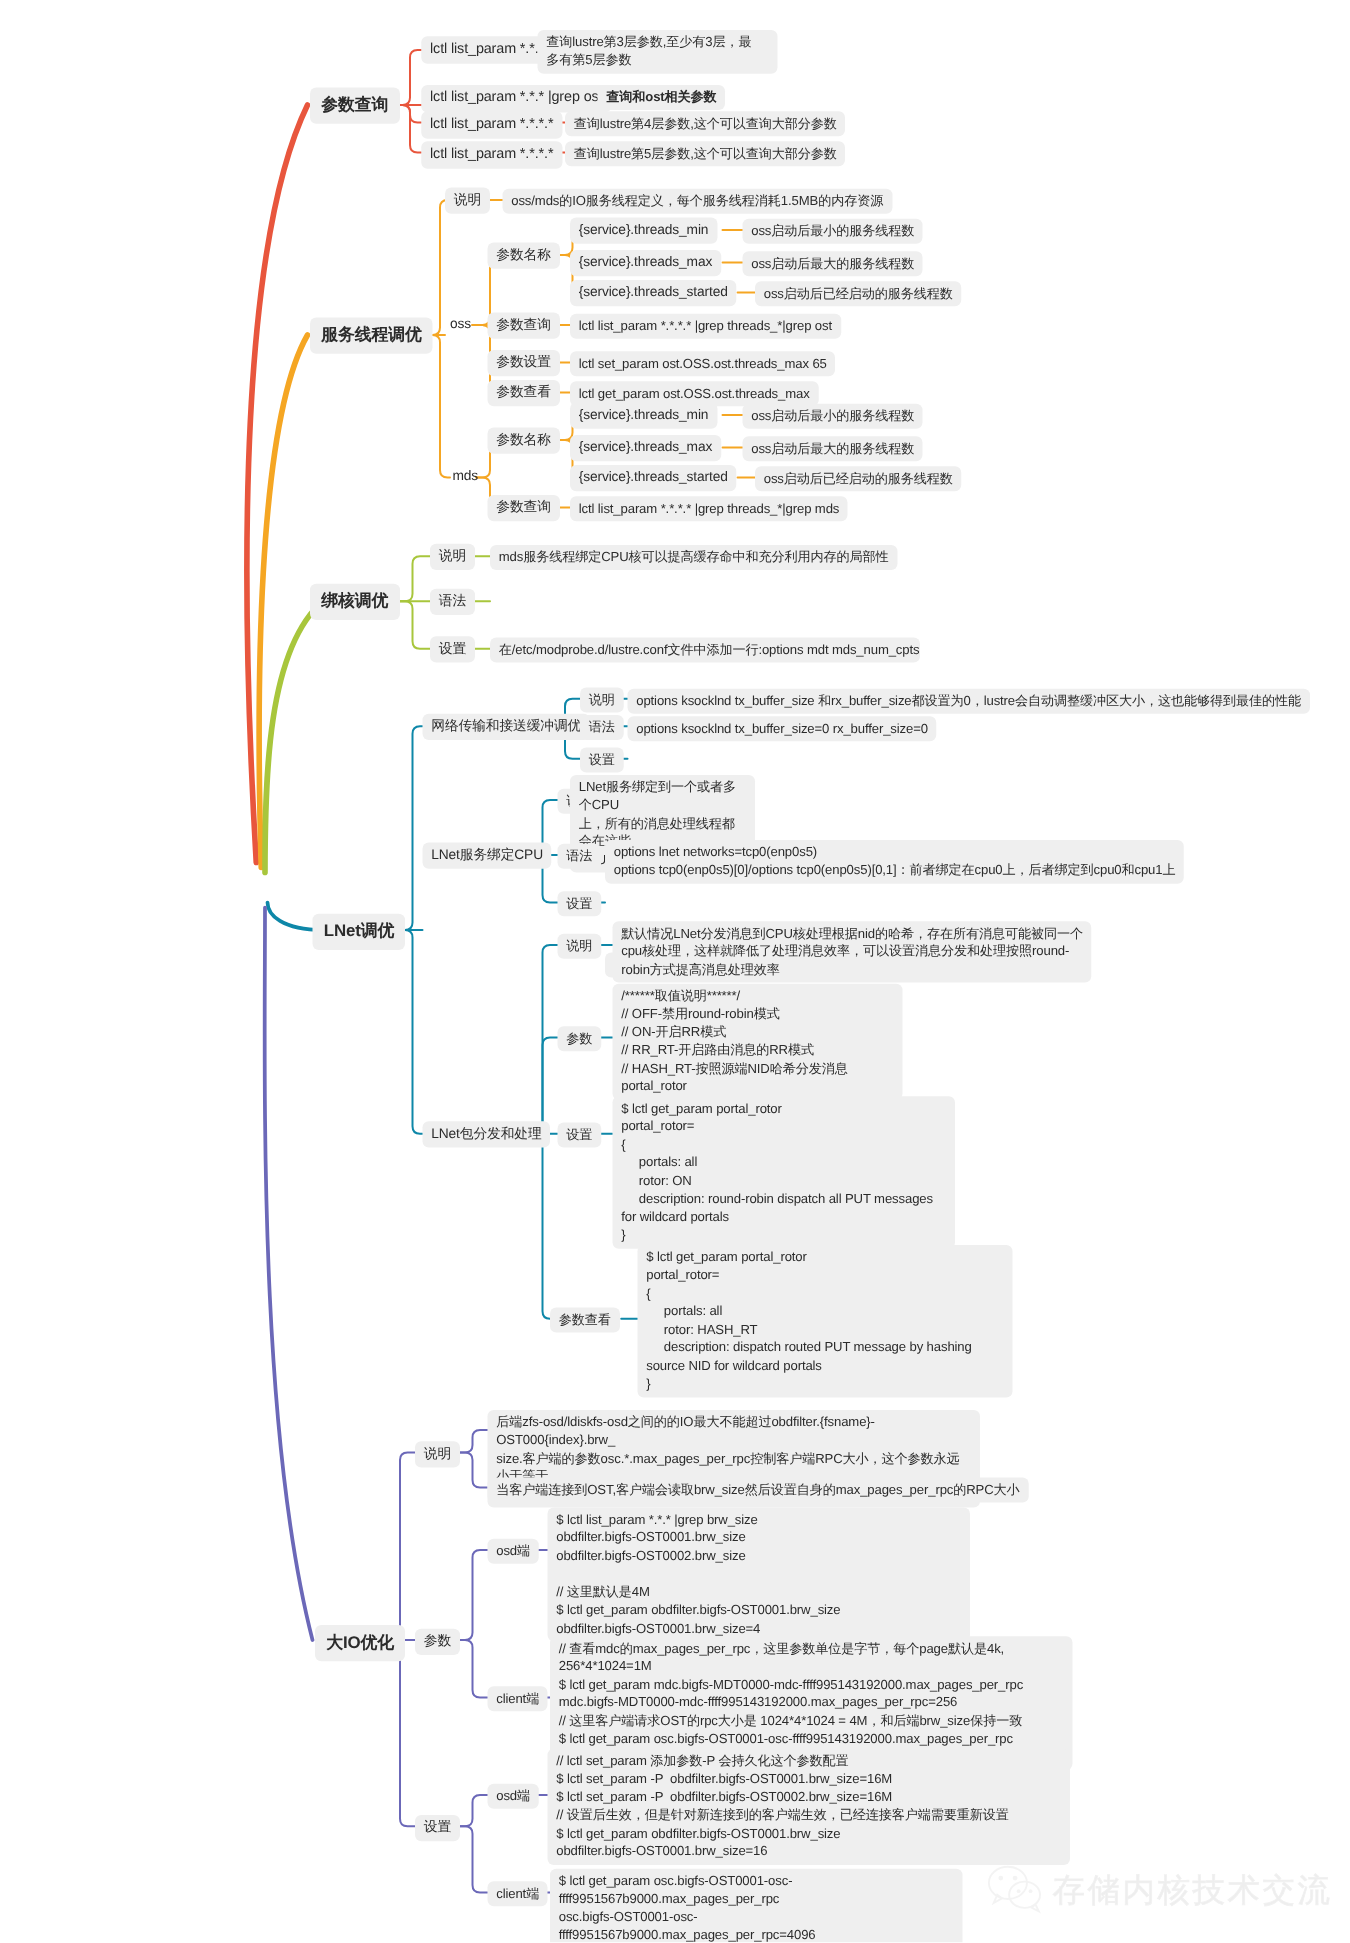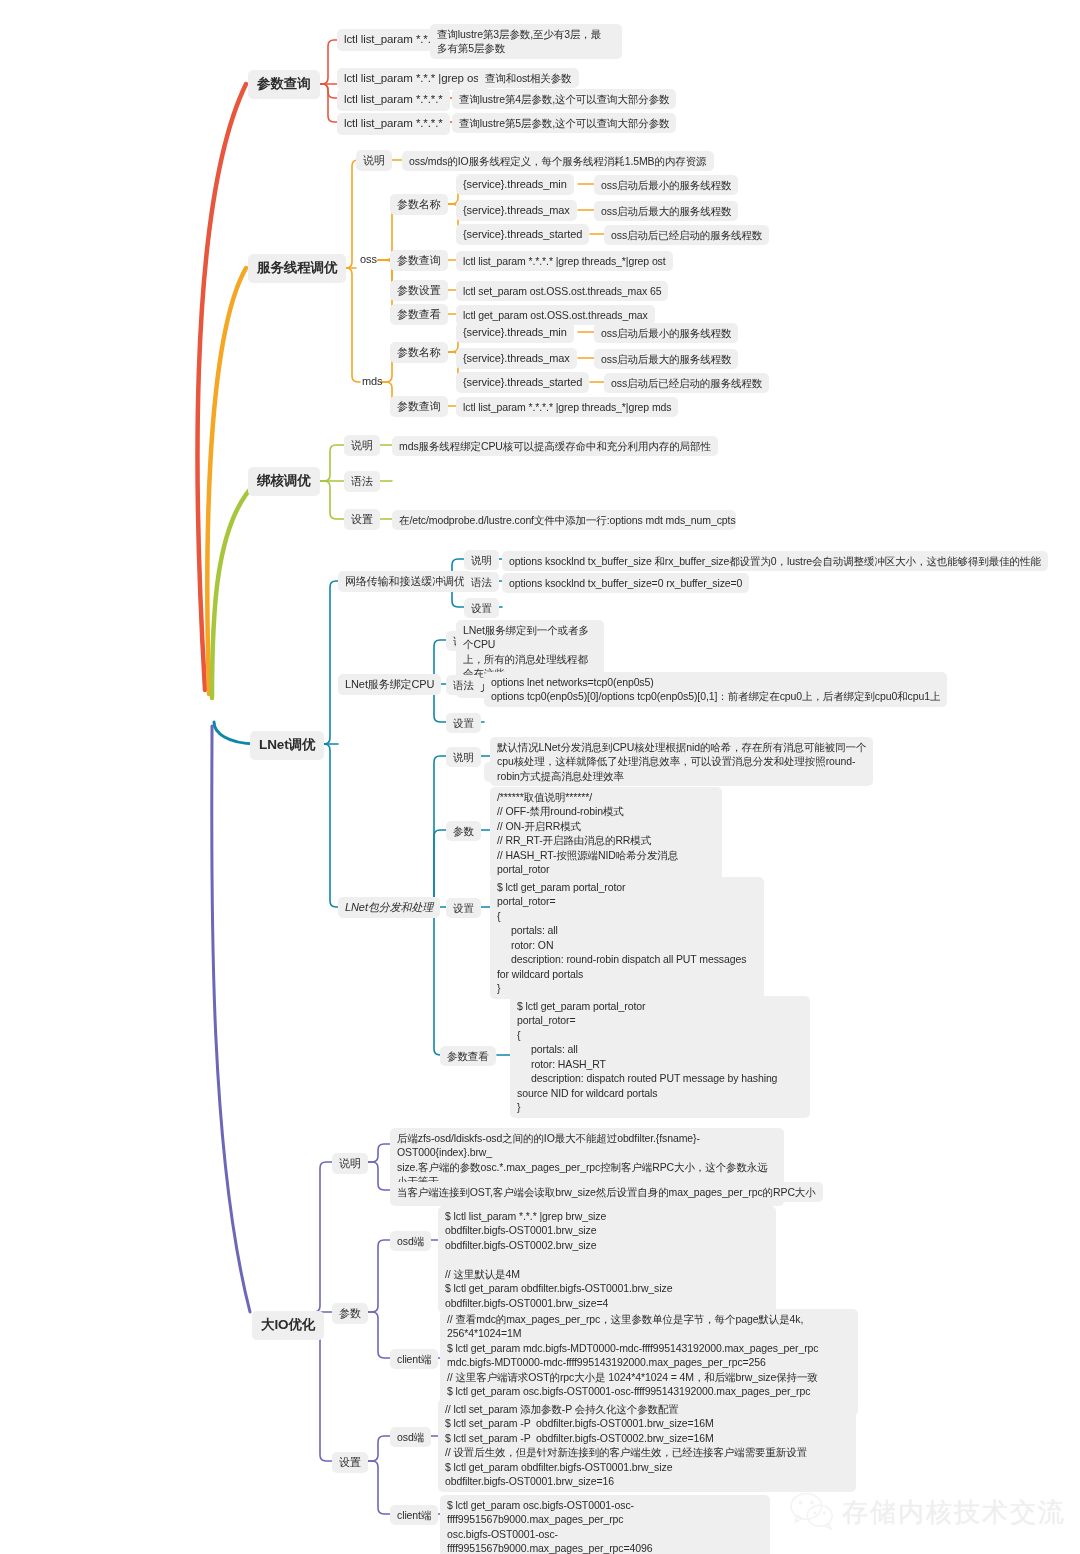--- a/index.html
+++ b/index.html
@@ -187,21 +187,21 @@
   </svg>
 
 
   <div class="node lvl1" style="left:248px; top:70px;">参数查询</div>
 
   <div class="node lvl2" style="left:337px; top:29px;">lctl list_param *.*.*</div>
   <div class="node leaf" style="left:430px; top:24px; width:192px;">查询lustre第3层参数,至少有3层，最
 多有第5层参数</div>
 
   <div class="node lvl2" style="left:337px; top:68px;">lctl list_param *.*.* |grep ost</div>
-  <div class="node leaf" style="left:478px; top:68px;">查询和ost相关参数</div>
+  <div class="node leaf" style="left:478px; top:68px;font-weight:bold;">查询和ost相关参数</div>
 
   <div class="node lvl2" style="left:337px; top:89px;">lctl list_param *.*.*.*</div>
   <div class="node leaf" style="left:452px; top:89px;">查询lustre第4层参数,这个可以查询大部分参数</div>
 
   <div class="node lvl2" style="left:337px; top:113px;">lctl list_param *.*.*.*</div>
   <div class="node leaf" style="left:452px; top:113px;">查询lustre第5层参数,这个可以查询大部分参数</div>
 
   <div class="node lvl1" style="left:248px; top:254px;">服务线程调优</div>
 
   <div class="node lvl3" style="left:356px; top:150px;">说明</div>
@@ -260,21 +260,21 @@
   <div class="node lvl4" style="left:446px; top:631px;">说明</div>
   <div class="node leaf" style="left:456px; top:620px; width:148px;">LNet服务绑定到一个或者多个CPU
 上，所有的消息处理线程都会在这些
 CPU上，提供处理效率</div>
   <div class="node lvl4" style="left:446px; top:675px;">语法</div>
   <div class="node leaf" style="left:484px; top:672px;">options lnet networks=tcp0(enp0s5)
 options tcp0(enp0s5)[0]/options tcp0(enp0s5)[0,1]：前者绑定在cpu0上，后者绑定到cpu0和cpu1上</div>
   <div class="node lvl4" style="left:446px; top:713px;">设置</div>
   <div class="node leaf" style="left:484px; top:714px;margin-top:48px;">在/etc/modprobe.d/lustre.conf文件中append一行:options tcp0(enp0s5)[0,1]</div>
 
-  <div class="node lvl3" style="left:338px; top:897px;font-style:italic;">LNet包分发和处理</div>
+  <div class="node lvl3" style="left:338px; top:897px;">LNet包分发和处理</div>
   <div class="node lvl4" style="left:446px; top:747px;">说明</div>
   <div class="node leaf" style="left:490px; top:737px;">默认情况LNet分发消息到CPU核处理根据nid的哈希，存在所有消息可能被同一个
 cpu核处理，这样就降低了处理消息效率，可以设置消息分发和处理按照round-
 robin方式提高消息处理效率</div>
   <div class="node lvl4" style="left:446px; top:821px;">参数</div>
   <div class="node leaf" style="left:490px; top:787px; width:232px;">/******取值说明******/
 // OFF-禁用round-robin模式
 // ON-开启RR模式
 // RR_RT-开启路由消息的RR模式
 // HASH_RT-按照源端NID哈希分发消息
@@ -291,21 +291,21 @@
   <div class="node lvl4" style="left:440px; top:1046px;">参数查看</div>
   <div class="node leaf" style="left:510px; top:996px; width:300px;">$ lctl get_param portal_rotor
 portal_rotor=
 {
      portals: all
      rotor: HASH_RT
      description: dispatch routed PUT message by hashing
 source NID for wildcard portals
 }</div>
 
-  <div class="node lvl1" style="left:252px; top:1300px;margin-top:11px;">大IO优化</div>
+  <div class="node lvl1" style="left:252px; top:1300px;">大IO优化</div>
 
   <div class="node lvl3" style="left:332px; top:1153px;">说明</div>
   <div class="node leaf" style="left:390px; top:1128px; width:394px;">后端zfs-osd/ldiskfs-osd之间的的IO最大不能超过obdfilter.{fsname}-OST000{index}.brw_
 size.客户端的参数osc.*.max_pages_per_rpc控制客户端RPC大小，这个参数永远小于等于
 obdfilter.{fsname}-OST000{index}.brw_size</div>
   <div class="node leaf" style="left:390px; top:1182px;">当客户端连接到OST,客户端会读取brw_size然后设置自身的max_pages_per_rpc的RPC大小</div>
 
   <div class="node lvl3" style="left:332px; top:1303px;">参数</div>
   <div class="node lvl4" style="left:390px; top:1231px;">osd端</div>
   <div class="node leaf" style="left:438px; top:1206px; width:338px;">$ lctl list_param *.*.* |grep brw_size

